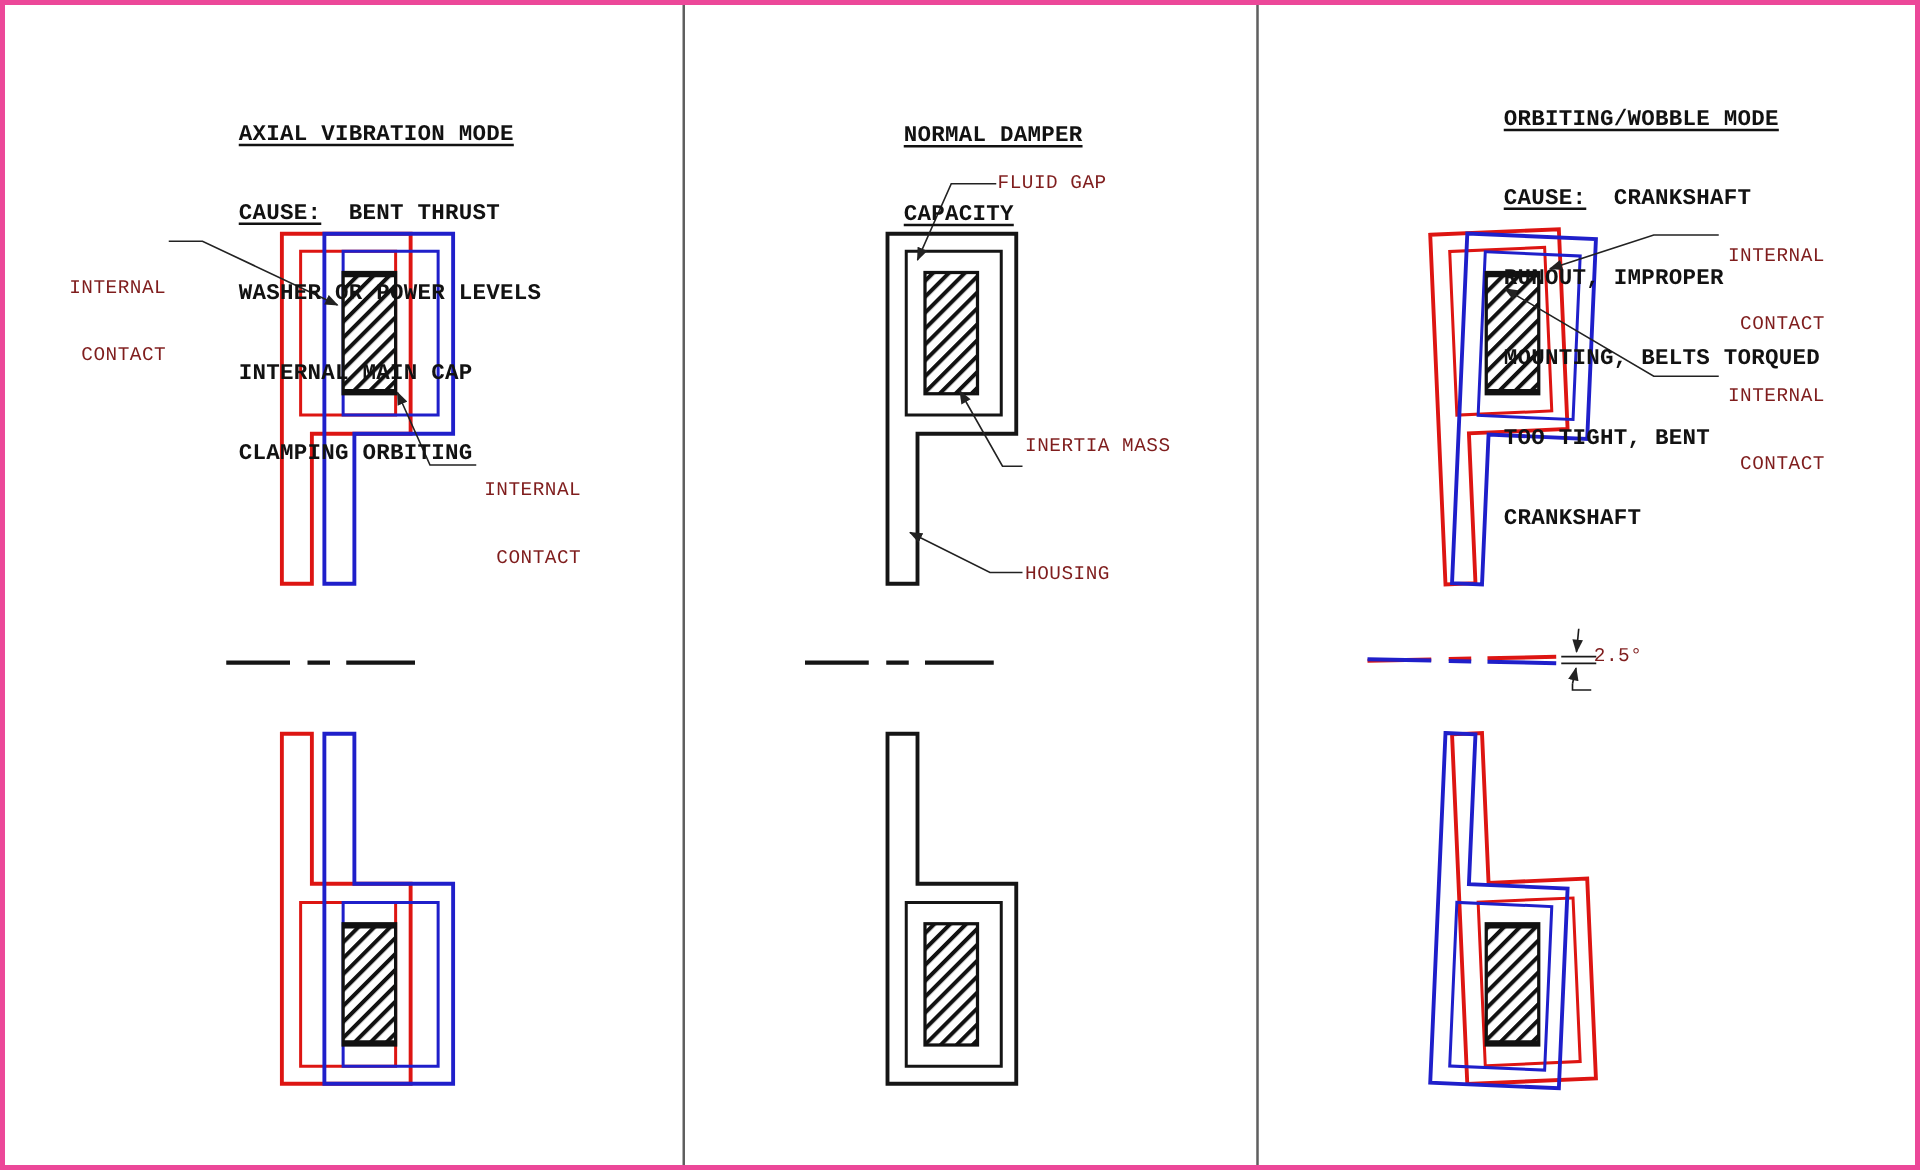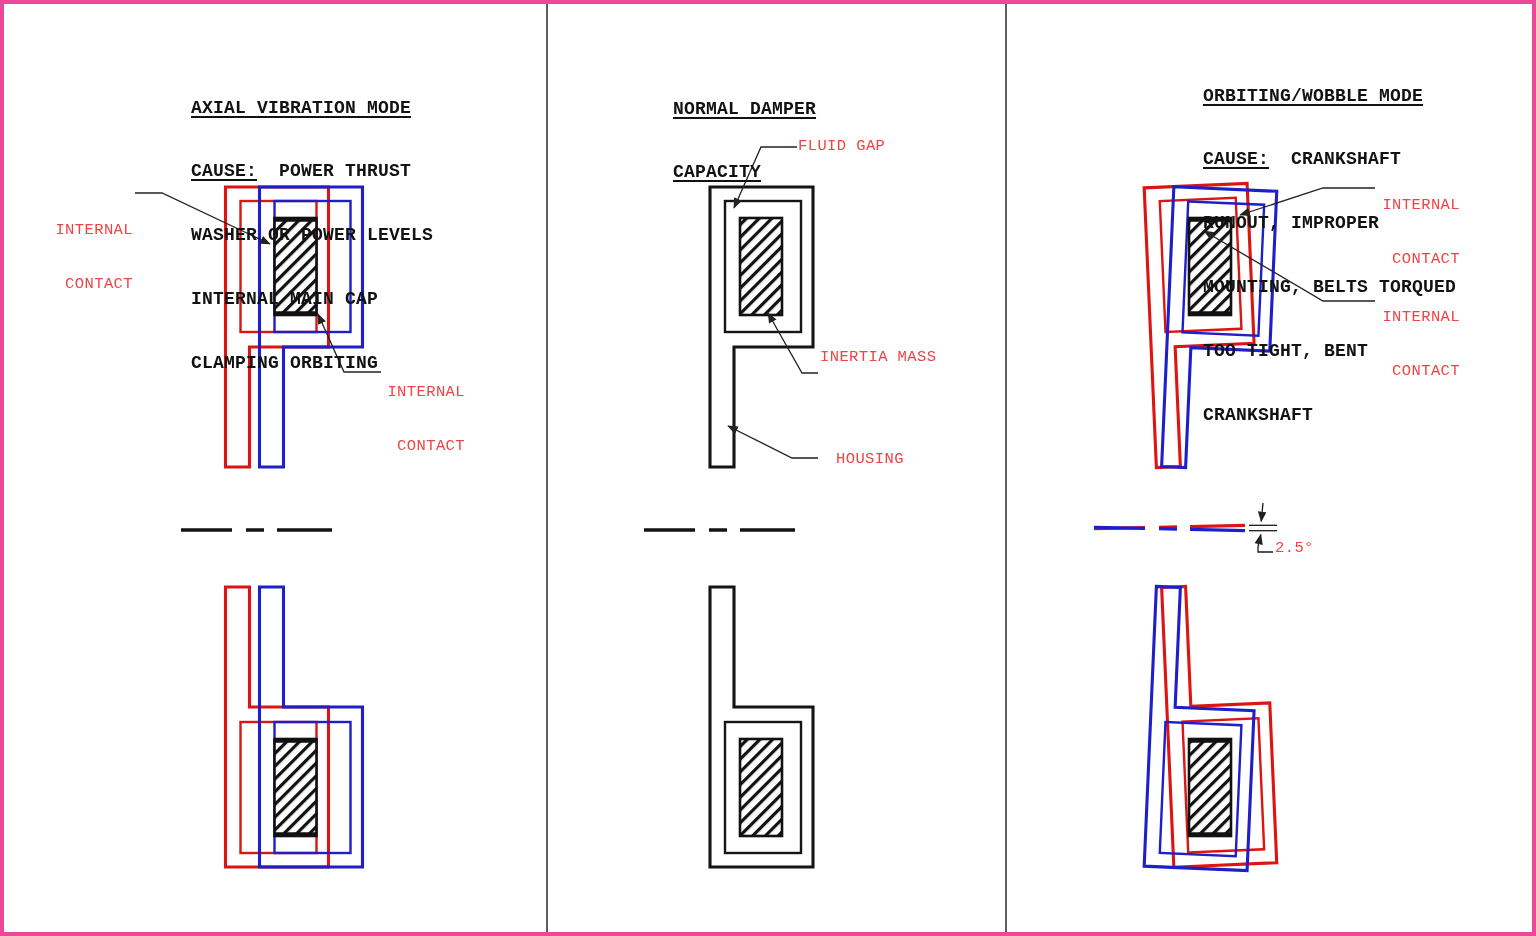--- a/index.html
+++ b/index.html
@@ -9,21 +9,21 @@
     font-family:Liberation Mono, monospace;
   }
   .divider{position:absolute;top:0;bottom:0;width:2px;background:#5f5f5f;}
   svg.linework{position:absolute;left:0;top:0;}
   .ttl{
     position:absolute;font-weight:700;font-size:18px;line-height:21.3px;
     color:#121212;letter-spacing:.2px;white-space:pre;
   }
   .u{text-decoration:underline;text-decoration-thickness:2px;text-underline-offset:3px;}
   .lbl{
-    position:absolute;font-size:15.5px;line-height:18px;color:#ef4444;
+    position:absolute;font-size:15.5px;line-height:18px;color:#7f1d1d;
     letter-spacing:.4px;white-space:pre;
   }
   .lbl.ctr{width:84px;text-align:right;}
 </style>
 </head>
 <body>
 
 <div class="page">
 
   <svg class="linework" width="1536" height="936" viewBox="0 0 1536 936">
@@ -115,53 +115,53 @@
         <polyline points="1254,543 1254,548 1269,548"></polyline>
       </g>
     </g>
   </svg>
 
   <div class="divider" style="left:542px;"></div>
   <div class="divider" style="left:1001px;"></div>
 
   <div class="ttl" style="left:187px;top:51px;">
     <div><span class="u">AXIAL VIBRATION MODE</span></div>
-    <div><span class="u">CAUSE:</span><span>  POWER THRUST</span></div>
+    <div><span class="u">CAUSE:</span><span>  BENT THRUST</span></div>
     <div>WASHER OR POWER LEVELS</div>
     <div>INTERNAL MAIN CAP</div>
     <div>CLAMPING ORBITING</div>
   </div>
   <div class="lbl ctr" style="left:45px;top:181px;">
     <div>INTERNAL</div>
     <div>CONTACT</div>
   </div>
   <div class="lbl ctr" style="left:377px;top:343px;">
     <div>INTERNAL</div>
     <div>CONTACT</div>
   </div>
 
-  <div class="ttl" style="left:669px;top:52px;">
+  <div class="ttl" style="left:719px;top:52px;">
     <div><span class="u">NORMAL DAMPER</span></div>
     <div><span class="u">CAPACITY</span></div>
   </div>
   <div class="lbl" style="left:794px;top:133px;">FLUID GAP</div>
   <div class="lbl" style="left:816px;top:344px;">INERTIA MASS</div>
-  <div class="lbl" style="left:816px;top:446px;margin-left:16px;">HOUSING</div>
+  <div class="lbl" style="left:816px;top:446px;">HOUSING</div>
 
   <div class="ttl" style="left:1199px;top:39px;">
     <div><span class="u">ORBITING/WOBBLE MODE</span></div>
     <div><span class="u">CAUSE:</span><span>  CRANKSHAFT</span></div>
     <div>RUNOUT, IMPROPER</div>
     <div>MOUNTING, BELTS TORQUED</div>
     <div>TOO TIGHT, BENT</div>
     <div>CRANKSHAFT</div>
   </div>
   <div class="lbl ctr" style="left:1372px;top:156px;">
     <div>INTERNAL</div>
     <div>CONTACT</div>
   </div>
   <div class="lbl ctr" style="left:1372px;top:268px;">
     <div>INTERNAL</div>
     <div>CONTACT</div>
   </div>
-  <div class="lbl" style="left:1271px;top:535px;">2.5°</div>
+  <div class="lbl" style="left:1271px;top:512px;">2.5°</div>
 
 </div>
 
 </body></html>

